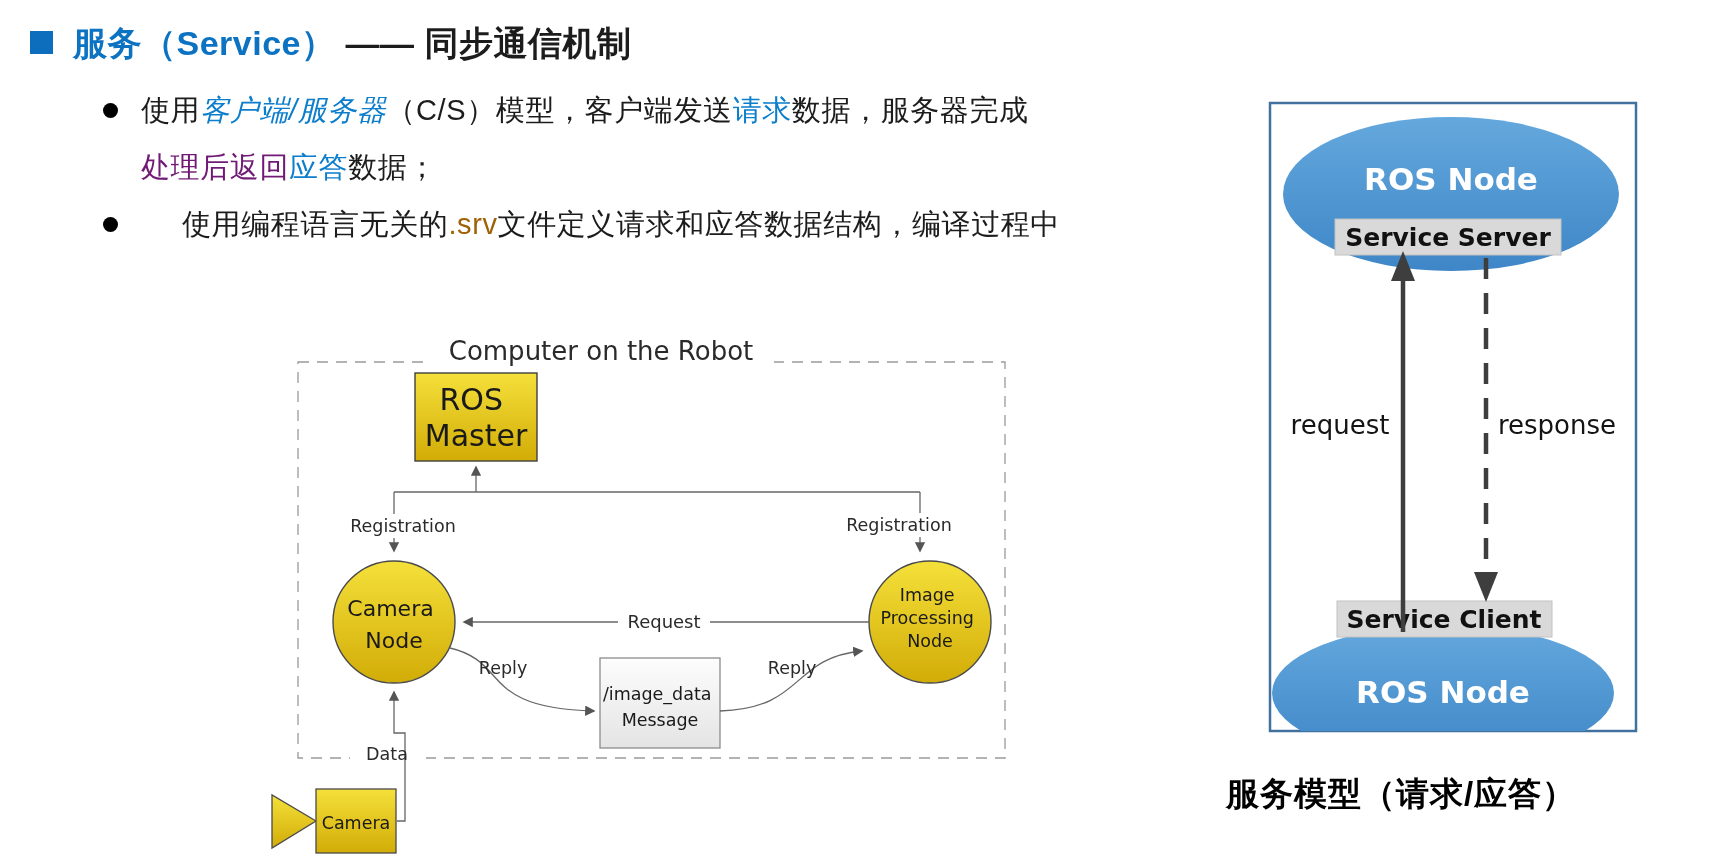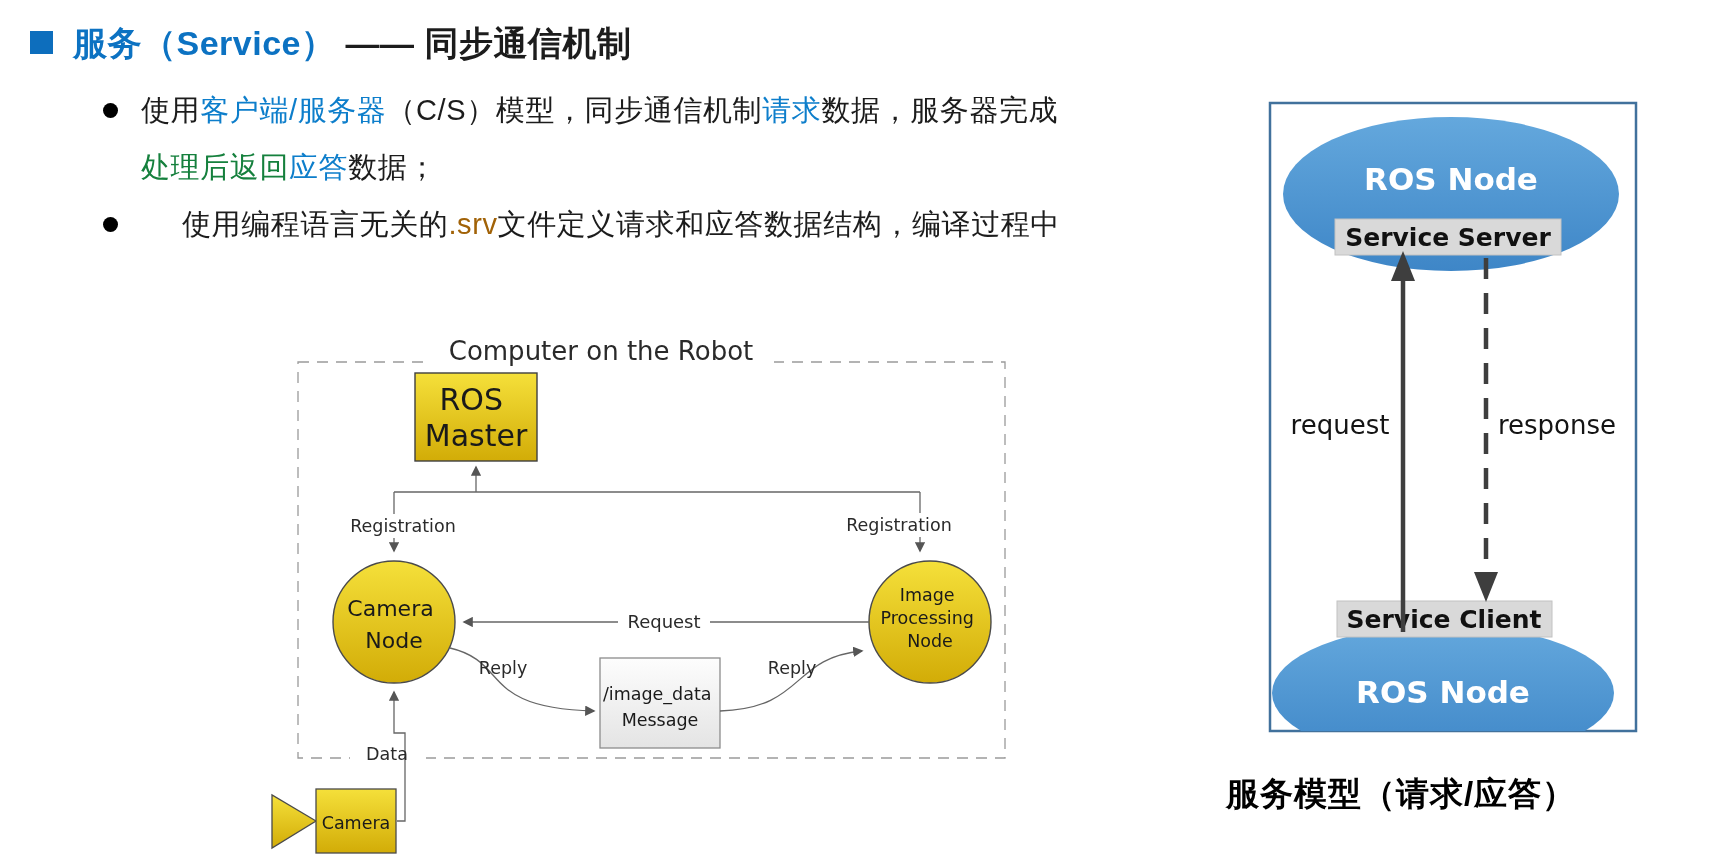--- a/index.html
+++ b/index.html
@@ -30,22 +30,22 @@
 <body>
 
 <div class="slide-title">
   <div class="title-square"></div>
   <div class="title-text"><span style="color: rgb(12, 114, 194);">服务（Service）</span><span style="color: rgb(28, 28, 28); text-align: right;"> —— 同步通信机制</span></div>
 </div>
 
 <div class="bullet-item" style="top:82px">
   <span class="bullet-dot"></span>
   <div class="bullet-text">
-    <div><span style="color: rgb(28, 28, 28);">使用</span><span style="color: rgb(13, 126, 203);">客户端/服务器</span><span style="color: rgb(28, 28, 28);">（C/S）模型，同步通信机制</span><span style="color: rgb(13, 126, 203);">请求</span><span style="color: rgb(28, 28, 28);">数据，服务器完成</span></div>
-    <div><span style="color: #15803d;">处理后返回</span><span style="color: rgb(13, 126, 203);">应答</span><span style="color: rgb(28, 28, 28);">数据；</span></div>
+    <div><span style="color: rgb(28, 28, 28);">使用</span><span style="color: rgb(13, 126, 203); font-style: italic;">客户端/服务器</span><span style="color: rgb(28, 28, 28);">（C/S）模型，客户端发送</span><span style="color: rgb(13, 126, 203);">请求</span><span style="color: rgb(28, 28, 28);">数据，服务器完成</span></div>
+    <div><span style="color: #701a75;">处理后返回</span><span style="color: rgb(13, 126, 203);">应答</span><span style="color: rgb(28, 28, 28);">数据；</span></div>
   </div>
 </div>
 
 <div class="bullet-item" style="top:196px">
   <span class="bullet-dot"></span>
   <div class="bullet-text">
     <div><span style="color: rgb(28, 28, 28); margin-left: 41px;">使用编程语言无关的</span><span style="color: #a16207;">.srv</span><span style="color: rgb(28, 28, 28);">文件定义请求和应答数据结构，编译过程中</span></div>
   </div>
 </div>
 

